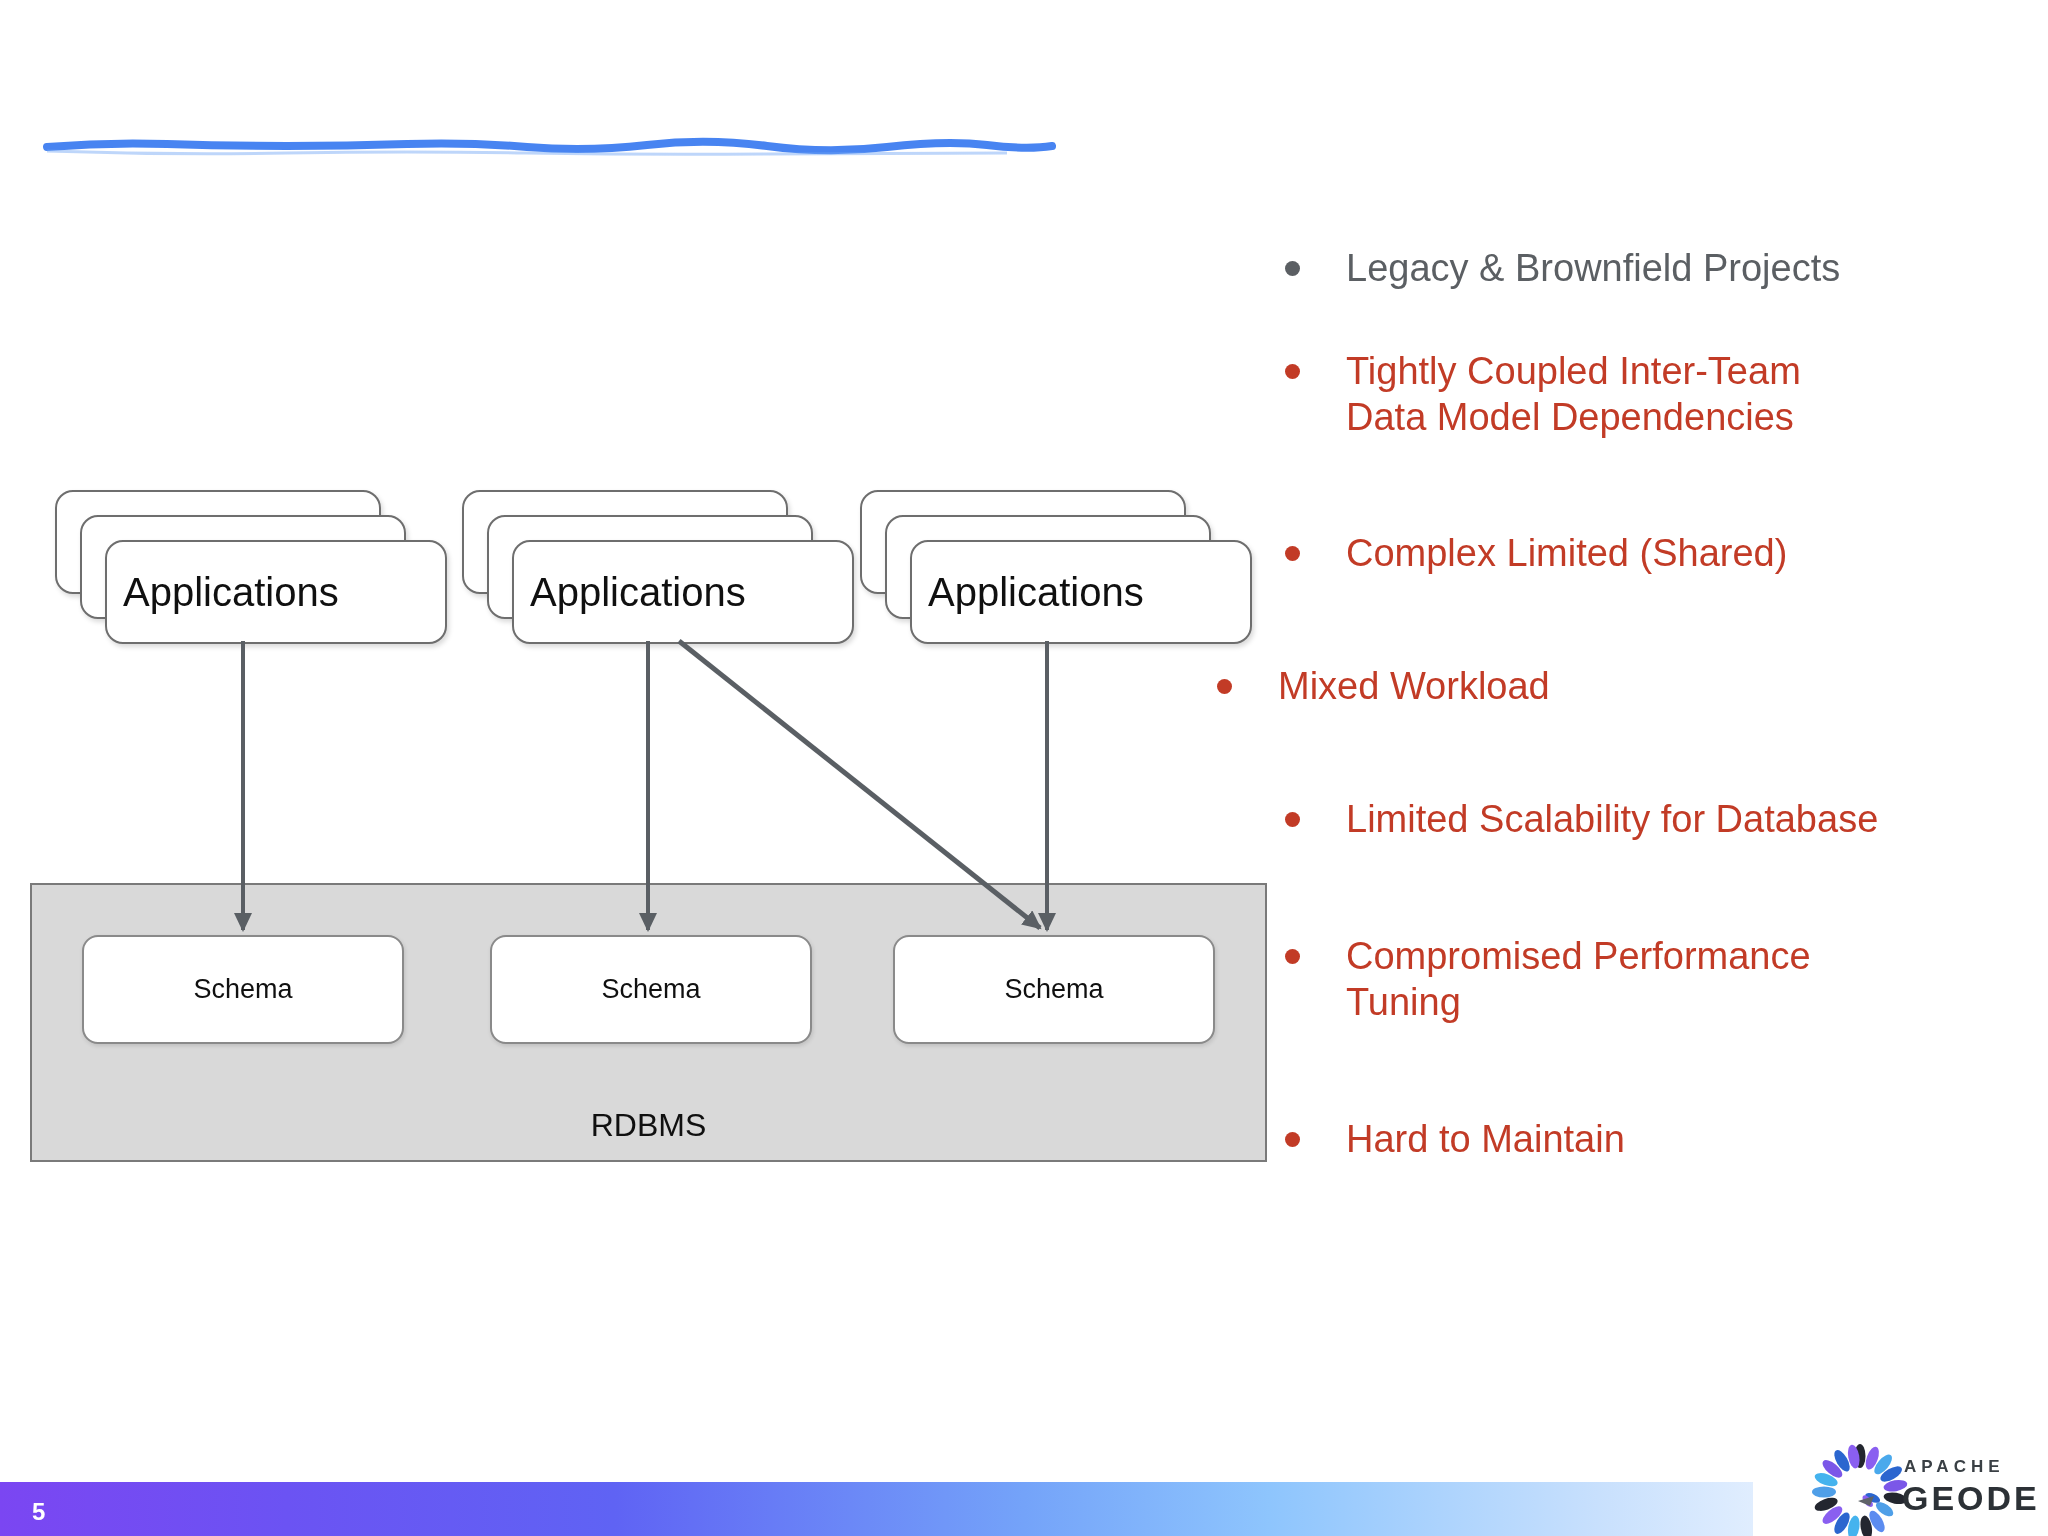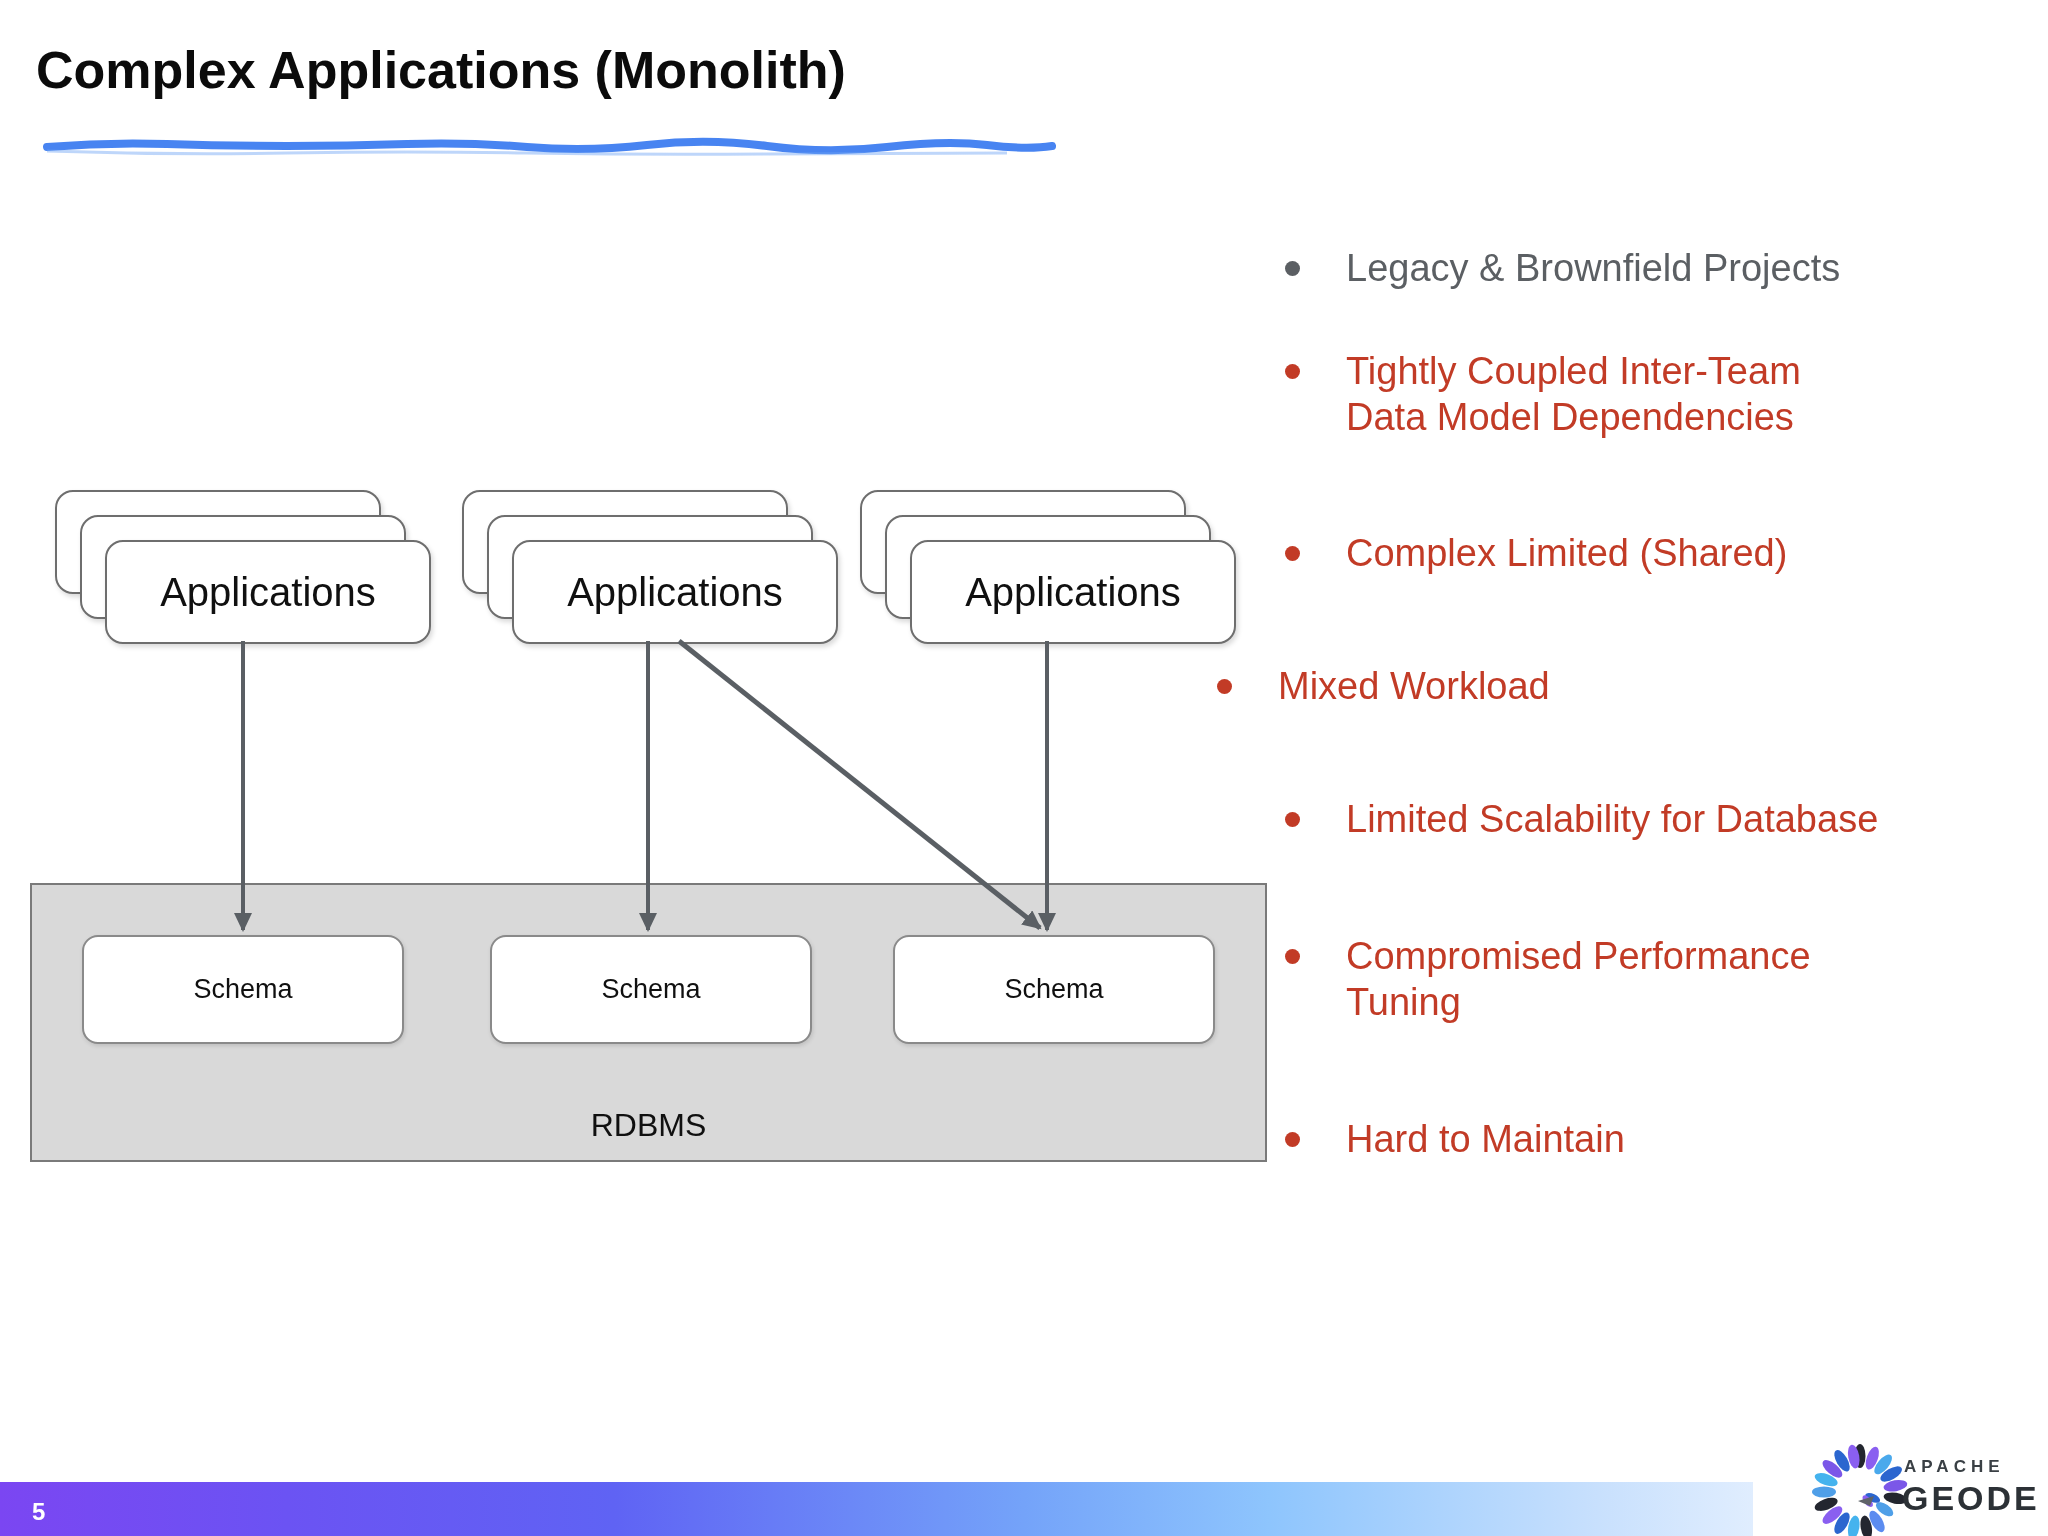--- a/index.html
+++ b/index.html
@@ -9,21 +9,21 @@
   
   .title{position:absolute;left:36px;top:40px;font-size:52px;font-weight:bold;color:#0b0b0b;
          letter-spacing:0px;white-space:nowrap;}
 
   
   .overlay{position:absolute;left:0;top:0;width:2048px;height:1536px;z-index:5;pointer-events:none;}
 
   
   .card{position:absolute;width:322px;height:100px;background:#ffffff;border:2px solid #6e6e6e;
         border-radius:18px;box-shadow:2px 3px 5px rgba(0,0,0,0.15);}
-  .card.front{display:flex;align-items:center;justify-content:center;font-size:40px;color:#101010;}
+  .card.front{display:flex;align-items:center;font-size:40px;color:#101010;padding-left:16px;}
   
   .s1b{left:55px;top:490px;}  .s1m{left:80px;top:515px;}  .s1f{left:105px;top:540px;}
   
   .s2b{left:462px;top:490px;} .s2m{left:487px;top:515px;} .s2f{left:512px;top:540px;}
   
   .s3b{left:860px;top:490px;} .s3m{left:885px;top:515px;} .s3f{left:910px;top:540px;}
 
   
   .rdbms{position:absolute;left:30px;top:883px;width:1233px;height:275px;background:#d9d9d9;
          border:2px solid #7a7a7a;z-index:1;}
@@ -52,21 +52,20 @@
   
   .logo-panel{position:absolute;left:1753px;top:1398px;width:295px;height:138px;background:#ffffff;
               border-top-left-radius:30px;z-index:7;}
   .logo-svg{position:absolute;left:1742px;top:1424px;z-index:8;}
 </style>
 </head>
 <body>
 
 <div class="slide">
 
-  <div class="title">Complex Applications (Monolith)</div>
 
   <div>
     <div class="card s1b"></div>
     <div class="card s1m"></div>
     <div class="card front s1f">
       <span>Applications</span>
     </div>
   </div>
   <div>
     <div class="card s2b"></div>

